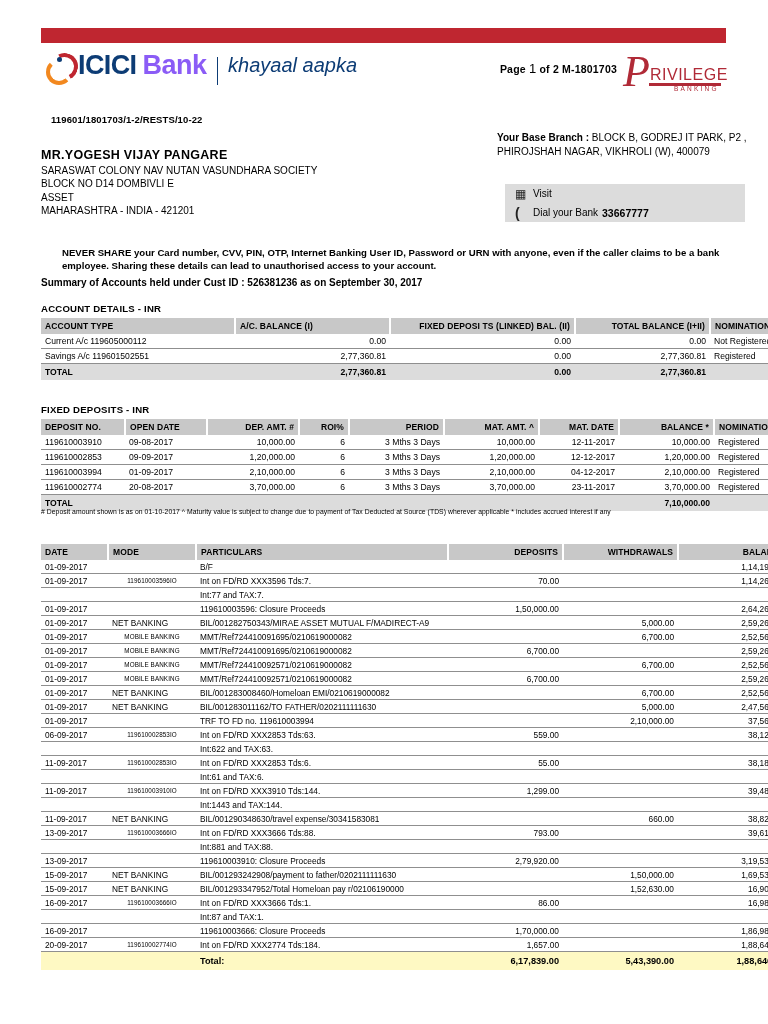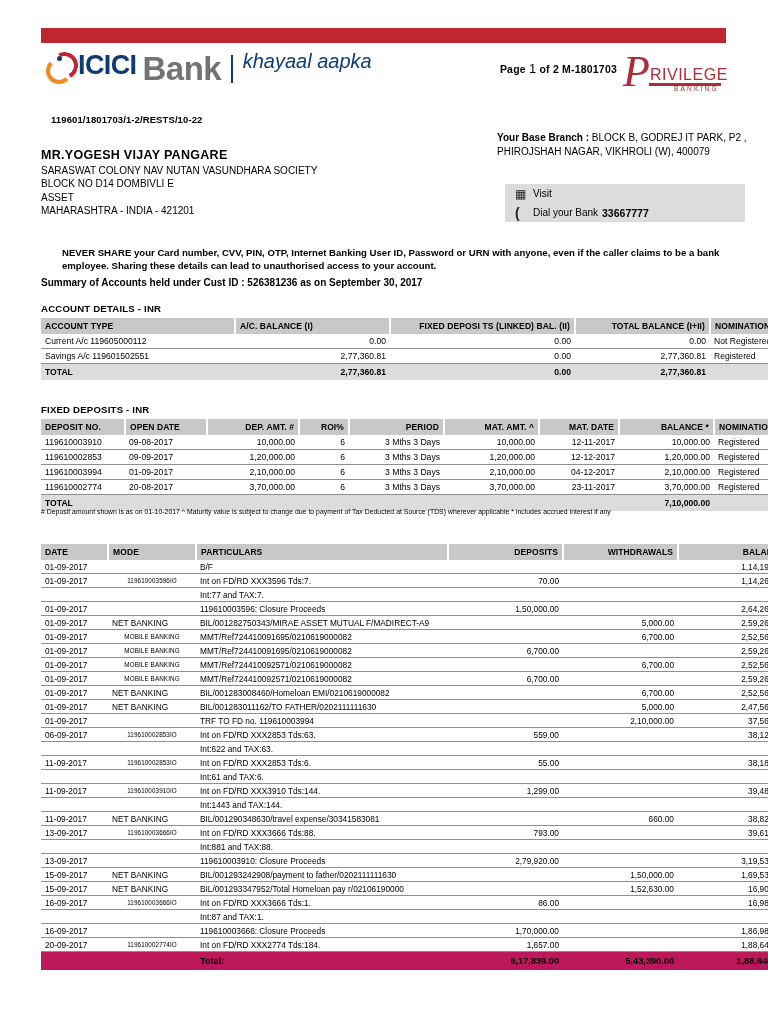--- a/index.html
+++ b/index.html
@@ -38,20 +38,21 @@
     left: 41px;
     top: 48px;
     width: 690px;
     height: 50px;
   }
   .logo-wrap {
     position: absolute;
     left: 4px;
     top: 2px;
     display: flex;
+    align-items: center;
   }
   .logo-mark {
     width: 30px;
     height: 30px;
     position: relative;
     margin-right: 3px;
   }
   .logo-mark .swoosh-o {
     position: absolute;
     left: 1px; top: 8px;
@@ -79,23 +80,23 @@
     border-radius: 50%;
   }
   .logo-icici {
     font-size: 27px;
     font-weight: bold;
     letter-spacing: -0.6px;
     color: #0d3c75;
     font-family: "Liberation Sans", sans-serif;
   }
   .logo-bank {
-    font-size: 33px;
-    font-weight: bold;
-    color: #737373;
+    font-size: 27px;
+    font-weight: bold;
+    color: #8b5cf6;
     margin-left: 6px;
     letter-spacing: -0.5px;
   }
   .logo-div {
     display: inline-block;
     width: 1.5px;
     height: 28px;
     background: #0d3c75;
     margin: 0 10px;
     position: relative;
@@ -318,21 +319,21 @@
   #txn-table { left: 41px; top: 544px; width: 690px; font-size: 8.3px; }
   #txn-table th.h-date { width: 58px; text-align: left; }
   #txn-table th.h-mode { width: 78px; text-align: left; }
   #txn-table th.h-part { width: 242px; text-align: left; }
   #txn-table th.h-dep2 { width: 105px; text-align: right; }
   #txn-table th.h-wd   { width: 105px; text-align: right; }
   #txn-table th.h-bal2 { width: 102px; text-align: right; }
   #txn-table td { padding: 1.5px 4px; font-size: 8.3px; }
   #txn-table td.mode-ref { font-size: 6.3px; text-align: center; letter-spacing: 0.1px; }
   #txn-table td.mode-txt { font-size: 8.3px; text-align: left; }
-  #txn-table tr.total-row td { background: #be185d; font-size: 9.2px; padding: 4px; }
+  #txn-table tr.total-row td { background: #fef9c3; font-size: 9.2px; padding: 4px; }
 </style>
 </head>
 <body>
 
 <div class="page">
 
   <div class="red-banner"></div>
 
   <div class="masthead">
     <div class="logo-wrap">

